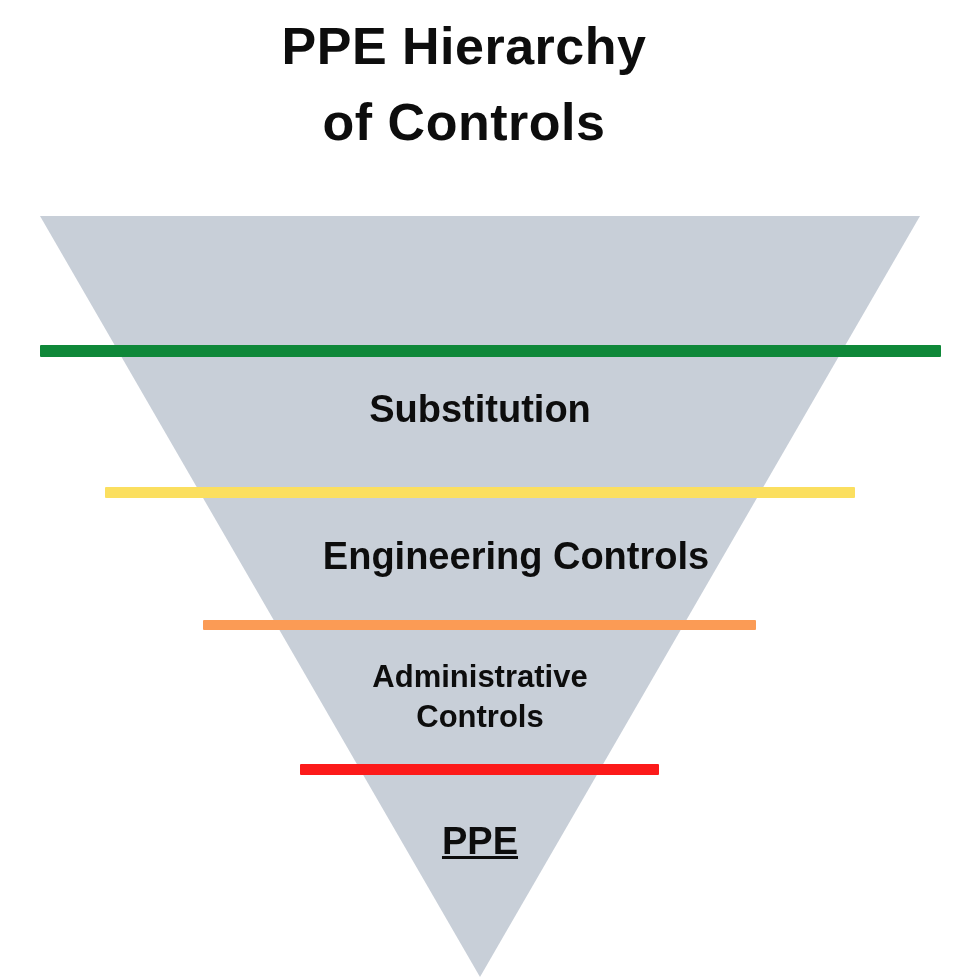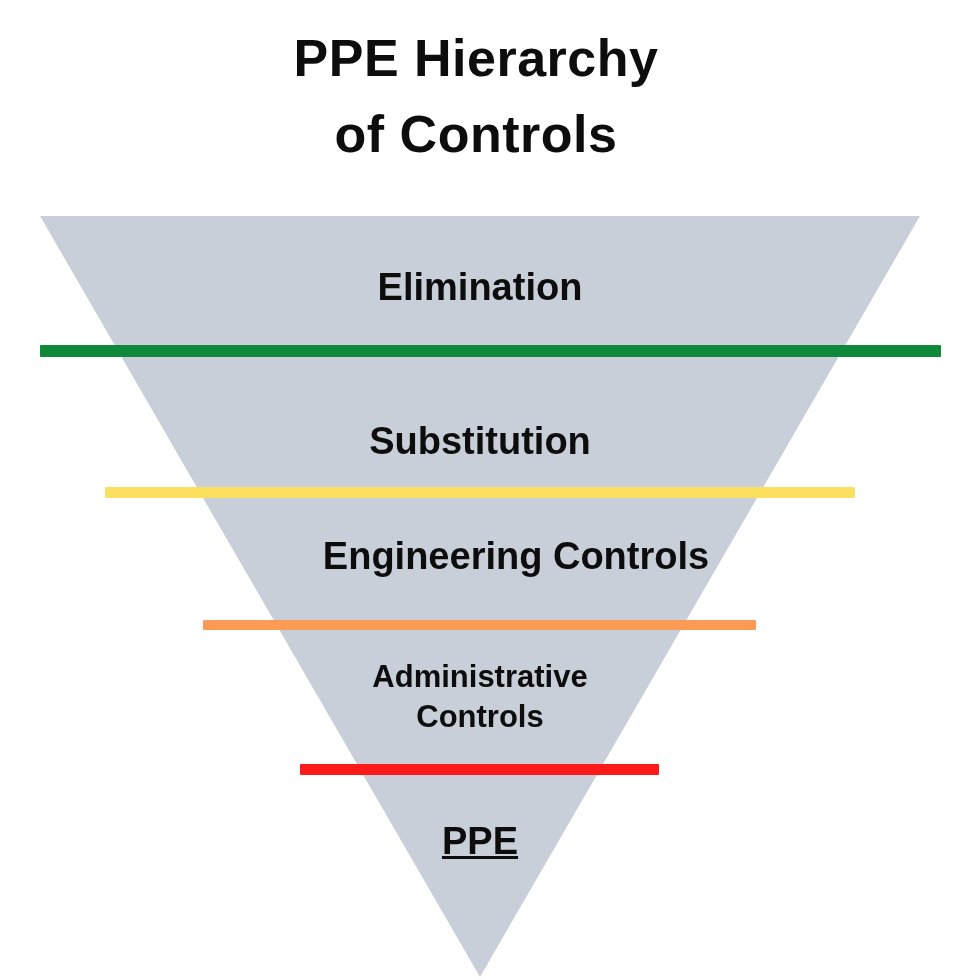--- a/index.html
+++ b/index.html
@@ -10,21 +10,21 @@
     background: #ffffff;
     overflow: hidden;
     font-family: "Liberation Sans", sans-serif;
     color: #0d0d0d;
   }
   .title {
     position: absolute;
     top: 4px;
     left: 0;
     width: 920px;
-    margin: 16px;
+    margin: 4px;
     text-align: center;
     font-size: 52px;
     line-height: 76px;
     font-weight: bold;
     letter-spacing: 0.5px;
   }
   .title .tline { display: block; }
   .funnel-svg {
     position: absolute;
     top: 0;
@@ -34,21 +34,21 @@
     position: absolute;
     left: 480px;
     transform: translateX(-50%);
     text-align: center;
     font-weight: bold;
     white-space: nowrap;
     font-size: 38px;
     line-height: 46px;
   }
   .l-elimination   { top: 264px; }
-  .l-substitution  { top: 418px; text-align: center; }
+  .l-substitution  { top: 386px; text-align: center; }
   .l-engineering   { top: 533px; margin-left: 36px; }
   .l-administrative {
     top: 657px;
     font-size: 31px;
     line-height: 40px;
     white-space: normal;
     width: 300px;
   }
   .l-ppe           { top: 818px; text-decoration: underline; }
   .divider {
@@ -72,19 +72,18 @@
 
   <svg class="funnel-svg" width="980" height="980" viewBox="0 0 980 980" aria-hidden="true">
     <polygon points="40,216 920,216 480,977" fill="#c8cfd8"></polygon>
   </svg>
 
   <div class="divider d-elimination" style="background-color: rgb(15, 136, 57);"></div>
   <div class="divider d-substitution" style="background-color: rgb(251, 223, 95);"></div>
   <div class="divider d-engineering" style="background-color: rgb(251, 155, 85);"></div>
   <div class="divider d-administrative" style="background-color: rgb(252, 26, 26);"></div>
 
-  <div class="level-label l-elimination">Elimination</div>
   <div class="level-label l-substitution">Substitution</div>
   <div class="level-label l-engineering">Engineering Controls</div>
   <div class="level-label l-administrative">Administrative Controls</div>
   <div class="level-label l-ppe">PPE</div>
 
 </div>
 
 </body></html>

